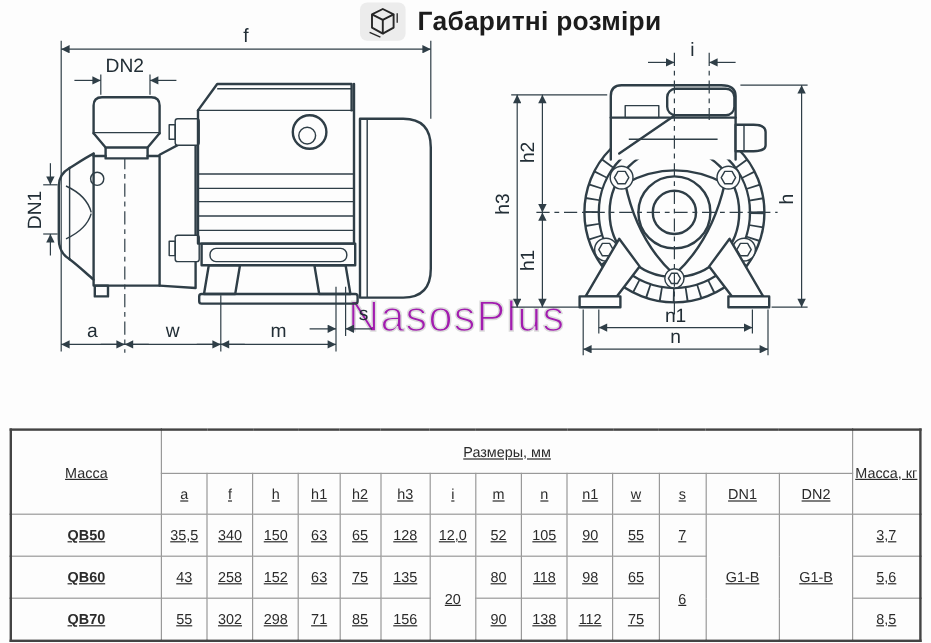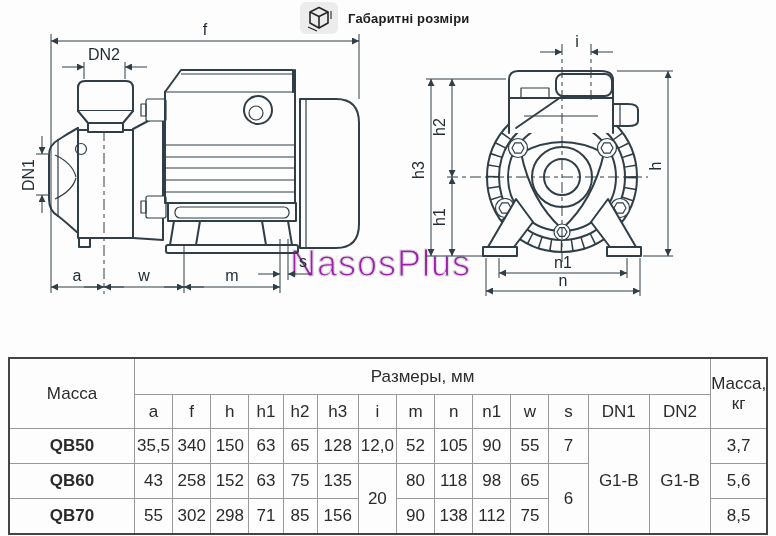--- a/index.html
+++ b/index.html
@@ -1,34 +1,34 @@
 <!DOCTYPE html>
 <html><head>
 <meta charset="utf-8">
 <style>
   html,body{margin:0;padding:0;background:#fff;}
   .page{position:relative;width:776px;height:536px;background:#fdfdfd;overflow:hidden;
         font-family:"Liberation Sans",sans-serif;}
   .hdr{position:absolute;left:300px;top:2px;display:flex;align-items:center;gap:10px;z-index:3;}
   .hdr .ic{width:38px;height:32px;background:#ececec;border-radius:6px;display:flex;
            align-items:center;justify-content:center;}
-  .hdr h1{margin:0;font-size:13px;font-weight:bold;color:#1c1c1c;letter-spacing:.2px;}
+  .hdr h1{margin:0;font-size:22px;font-weight:bold;color:#1c1c1c;letter-spacing:.2px;}
   .wm{position:absolute;left:290px;top:243px;z-index:1;font-size:36px;font-weight:400;
       color:#a21caf;-webkit-text-stroke:1.2px #dcdcdc;letter-spacing:1px;pointer-events:none;}
   svg.draw{position:absolute;left:0;top:0;z-index:2;}
   .o2{stroke:#2f3e47;stroke-width:2;fill:none;stroke-linejoin:round;stroke-linecap:round;}
   .o1{stroke:#2f3e47;stroke-width:1.2;fill:none;stroke-linejoin:round;}
   .wf{fill:#fdfdfd;}
   .dim{stroke:#2f3e47;stroke-width:1;fill:none;}
   .cl{stroke:#2f3e47;stroke-width:1;fill:none;stroke-dasharray:11 4 4 4;}
   .lab{fill:#222e36;font-size:16px;font-family:"Liberation Sans",sans-serif;}
   .tbl-wrap{position:absolute;left:8px;top:357px;z-index:3;}
   table.spec{border-collapse:collapse;table-layout:fixed;width:760px;background:#fdfdfd;}
-  table.spec td,table.spec th{border:1px solid #999;font-size:17px;color:#2b2b2b;
-      text-align:center;vertical-align:middle;padding:0;font-weight:normal;overflow:hidden;}
+  table.spec td,table.spec th{border:1px solid #999;font-size:12px;color:#2b2b2b;
+      text-align:center;vertical-align:middle;padding:0;font-weight:normal;overflow:hidden;text-decoration:underline;}
   table.spec{border:2px solid #444;}
   table.spec .model{font-weight:bold;}
   tr.hr1 td{height:35px;} tr.hr2 td{height:33px;}
   tr.dr td{height:34px;margin-left:48px;}
 </style>
 </head>
 <body>
 
 <div class="page">
 

